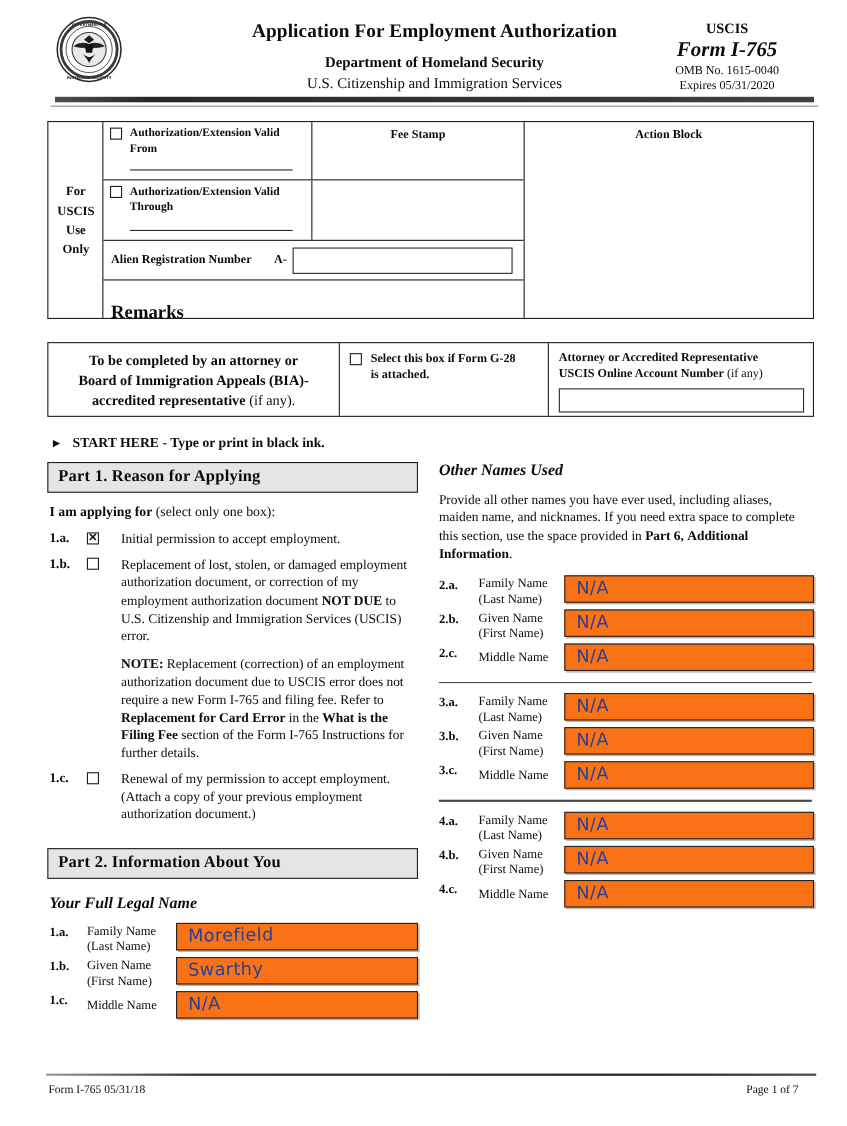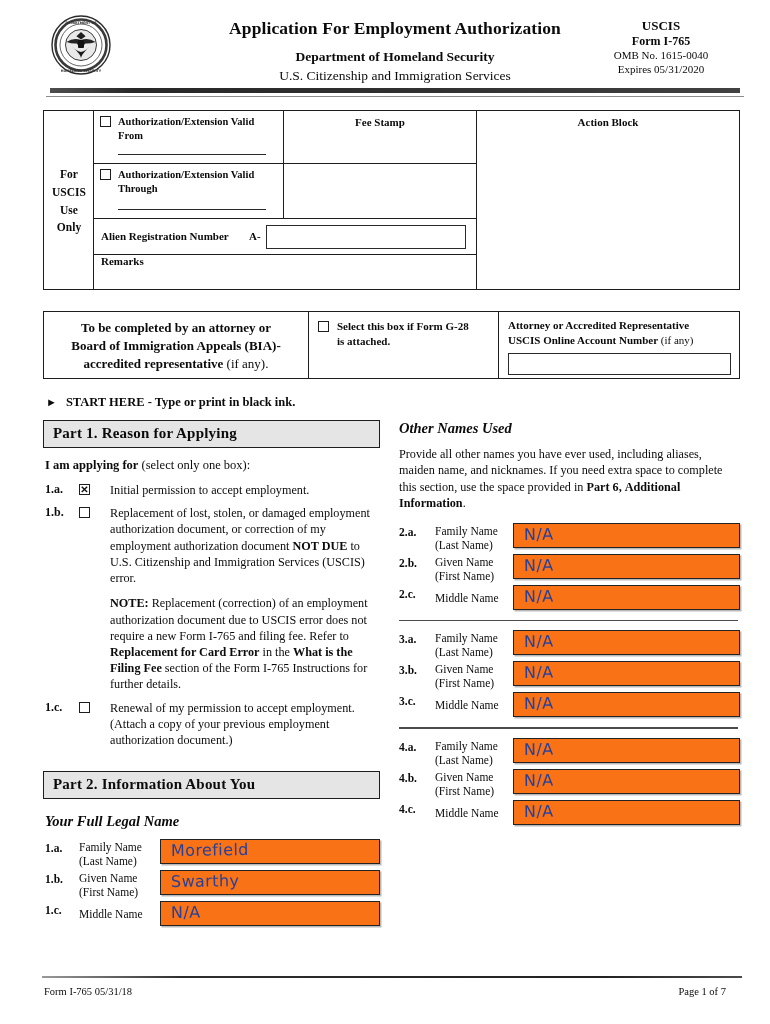--- a/index.html
+++ b/index.html
@@ -20,21 +20,21 @@
   #seal {
     position:absolute; left:10px; top:6px; width:62px; height:62px;
   }
   #seal svg { display:block; }
   #title-block { position:absolute; left:140px; top:10px; width:430px; text-align:center; }
   .t-main { font-size:17.5px; font-weight:bold; letter-spacing:.1px; line-height:1.15; }
   .t-sub1 { font-size:13.5px; font-weight:bold; margin-top:11px; }
   .t-sub2 { font-size:13.5px; margin-top:3px; }
   #form-block { position:absolute; right:4px; top:10px; width:150px; text-align:center; line-height:1.25; }
   .f-1 { font-size:13px; font-weight:bold; }
-  .f-2 { font-size:12px; font-weight:bold; }
+  .f-2 { font-size:19px; font-weight:bold;font-style:italic; }
   .f-3 { font-size:11px; }
   .f-4 { font-size:11px; }
   #rule-thick { position:absolute; left:50px; top:88px; width:690px; height:5px;
     background:linear-gradient(90deg,#3a3a3a,#101010 12%,#1a1a1a 55%,#2c2c2c 100%); opacity:.9; }
   #rule-thin { position:absolute; left:46px; top:96px; width:698px; height:1px; background:#8d8d8d; }
 
   
   #uscis-box { position:absolute; left:43px; top:110px; width:697px; height:180px; border:1.3px solid #1d1d1d; }
   #col-label { position:absolute; left:0; top:0; width:50px; height:100%; border-right:1.3px solid #1d1d1d; }
   #col-label .lbl { position:absolute; left:0; top:55px; width:50px; text-align:center;
@@ -54,21 +54,21 @@
   .vc-text { position:absolute; left:24px; top:4px; font-size:10.5px; font-weight:bold; line-height:1.32; width:160px; }
   .vc-cb { position:absolute; left:6px; top:5px; }
   .vc-line { position:absolute; left:24px; bottom:8px; width:148px; height:1.4px; background:#2a2a2a; }
   #feestamp { position:absolute; left:190px; top:0; width:192px; height:108px; }
   #feestamp .hd { text-align:center; font-size:11px; font-weight:bold; padding-top:5px; }
   .a-row { position:relative; height:36px; border-bottom:1.3px solid #1d1d1d; }
   .a-row .lab { position:absolute; left:7px; top:11px; font-size:11px; font-weight:bold; }
   .a-row .apfx { position:absolute; left:155px; top:11px; font-size:11px; font-weight:bold; }
   .a-row .abox { position:absolute; left:172px; top:6px; width:200px; height:24px; border:1.1px solid #2a2a2a; background:#fff; }
   #remarks { position:relative; height:36px; }
-  #remarks .lab { position:absolute; left:7px; top:0; font-size:11px; font-weight:bold; }
+  #remarks .lab { position:absolute; left:7px; top:19px; font-size:17px; font-weight:bold; }
   #col-action { position:absolute; left:432px; top:0; right:0; height:100%; border-left:1.3px solid #1d1d1d; }
   #col-action .hd { text-align:center; font-size:11px; font-weight:bold; padding-top:5px; }
 
   
   #atty-box { position:absolute; left:43px; top:311px; width:697px; height:68px; border:1.4px solid #1d1d1d; }
   #atty-a { position:absolute; left:0; top:0; width:265px; height:100%; border-right:1.2px solid #1d1d1d;
      text-align:center; padding:7px 6px 0; font-size:13px; font-weight:bold; line-height:1.37; }
   #atty-a .reg { font-weight:normal; }
   #atty-b { position:absolute; left:265px; top:0; width:190px; height:100%; border-right:1.2px solid #1d1d1d; }
   #atty-b .cbw { position:absolute; left:9px; top:9px; }

